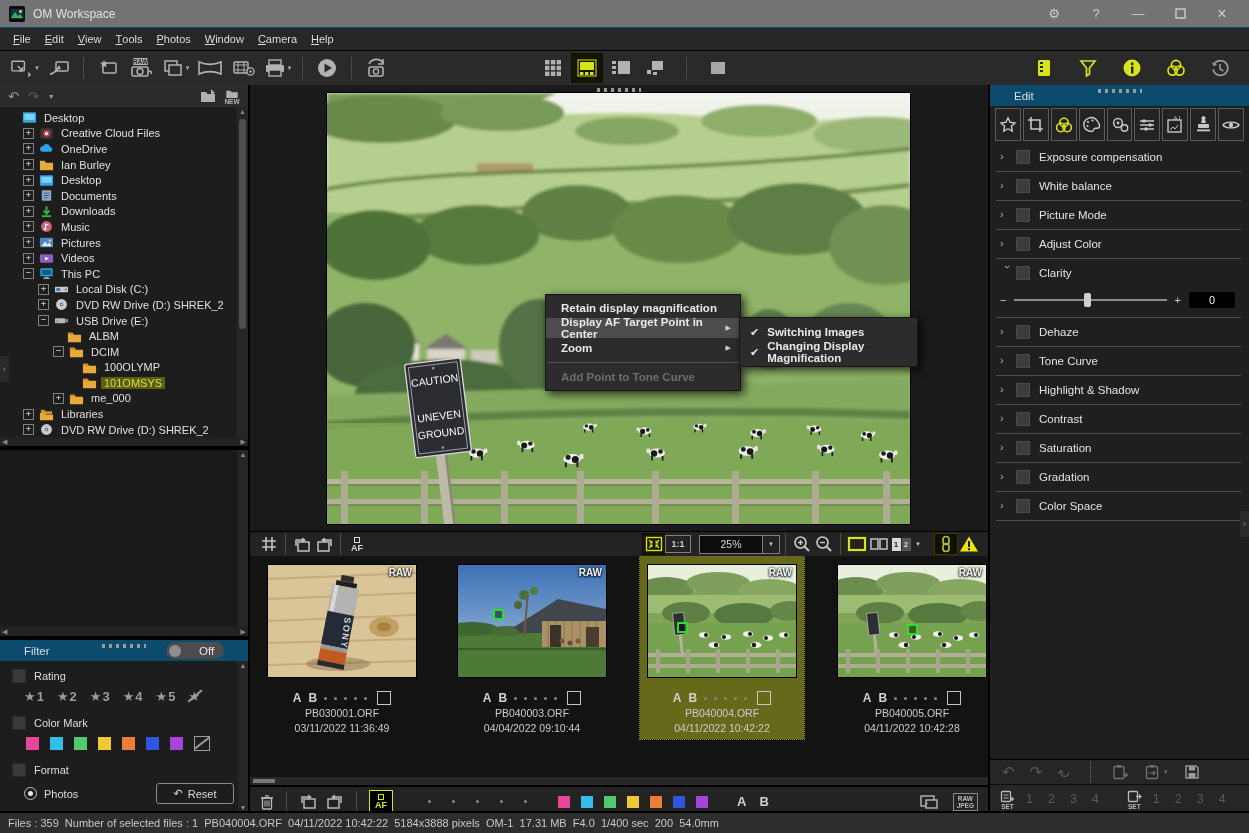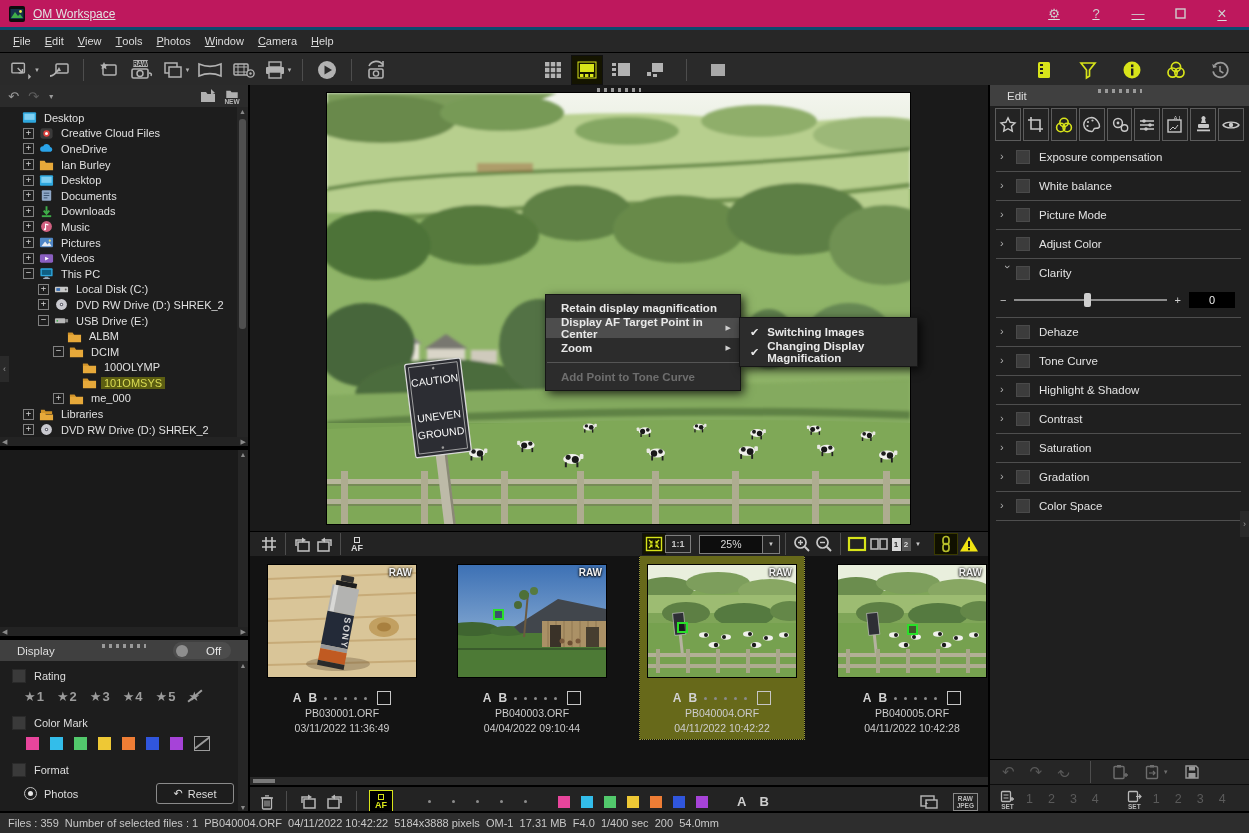--- a/index.html
+++ b/index.html
@@ -1,19 +1,19 @@
 <!DOCTYPE html>
 <html><head>
 <meta charset="utf-8">
 <style>
   html,body{margin:0;padding:0;background:#000;width:1249px;height:833px;overflow:hidden;
     font-family:"Liberation Sans","DejaVu Sans",sans-serif;-webkit-font-smoothing:antialiased;}
   .app{position:absolute;inset:0;background:#1a1a1a;color:#ddd;font-size:11px;}
   
-  .titlebar{height:27px;background:#be185d;border-bottom:3px solid #0c4a6e;display:flex;align-items:center;text-decoration:underline;}
+  .titlebar{height:27px;background:#737373;border-bottom:1px solid #0c4a6e;display:flex;align-items:center;}
   .appico{width:16px;height:16px;margin:0 8px 0 9px;flex:none;}
   .title{font-size:12px;color:#e2e2e2;}
   .wctrl{margin-left:auto;display:flex;align-items:center;gap:0;margin-right:6px;}
   .wbtn{width:42px;height:26px;display:flex;align-items:center;justify-content:center;color:#cfcfcf;font-size:13px;}
   .wbtn svg{display:block}
   
   .menubar{height:22px;background:#272727;border-bottom:1px solid #000;display:flex;align-items:center;padding-left:6px;}
   .mitem{padding:0 7px;color:#dcdcdc;height:100%;display:flex;align-items:center;}
   .mitem u{text-decoration:underline;}
   
@@ -24,21 +24,21 @@
   .tb-right{position:absolute;right:14px;gap:14px;}
   .tbtn{width:30px;height:28px;display:flex;align-items:center;justify-content:center;flex:none;}
   .tsep{width:1px;height:22px;background:#4d4d4d;margin:0 5px;flex:none;}
   .ico{display:block}
   .caret{font-size:6px;color:#b0b0b0;margin-left:1px;}
   .activebox{background:#141400;outline:1px solid #101010;}
   
   .main{position:absolute;top:85px;left:0;right:0;bottom:20px;display:flex;background:#000;}
   .left-col{width:248px;flex:none;display:flex;flex-direction:column;gap:4px;background:#000;}
   .panel{background:#1d1d1d;display:flex;flex-direction:column;position:relative;}
-  .phead{height:21px;background:#404040;display:flex;align-items:center;padding:0 17px;position:relative;flex:none;font-size:11.5px;color:#ddd;}
+  .phead{height:21px;background:#0c4a6e;display:flex;align-items:center;padding:0 24px;position:relative;flex:none;font-size:11.5px;color:#ddd;}
   .dragdots{position:absolute;left:50%;top:4px;transform:translateX(-50%);width:44px;height:4px;
     background:repeating-linear-gradient(90deg,#9a9a9a 0 3px,transparent 3px 7px);}
   .hicons{margin-left:auto;display:flex;align-items:center;gap:7px;}
   
   .tree-panel{height:361px;}
   .tree-nav{height:22px;background:#2b2b2b;display:flex;align-items:center;padding:0 8px;gap:9px;flex:none;}
   .navico{color:#9a9a9a;font-size:13px;line-height:1;}
   .tree-body{flex:1;overflow:hidden;position:relative;padding:3px 12px 0 4px;}
   .trow{height:15.6px;display:flex;align-items:center;white-space:nowrap;color:#e0e0e0;}
   .trow .lbl{padding:0 3px;}
@@ -607,21 +607,21 @@
             </div>
         </div>
         <div class="hscroll">
             <span>◀</span>
             <span>▶</span>
           </div>
       </div>
 
       <div class="panel filter-panel">
         <div class="phead">
-          <span>Display</span>
+          <span>Filter</span>
           <span class="dragdots"></span>
           <div class="toggle">
             <span class="tknob"></span>
               <span class="tlabel">Off</span>
           </div>
         </div>
         <div class="filter-body">
           <div class="frow">
               <span class="fcheck"></span>
               <span>Rating</span>

